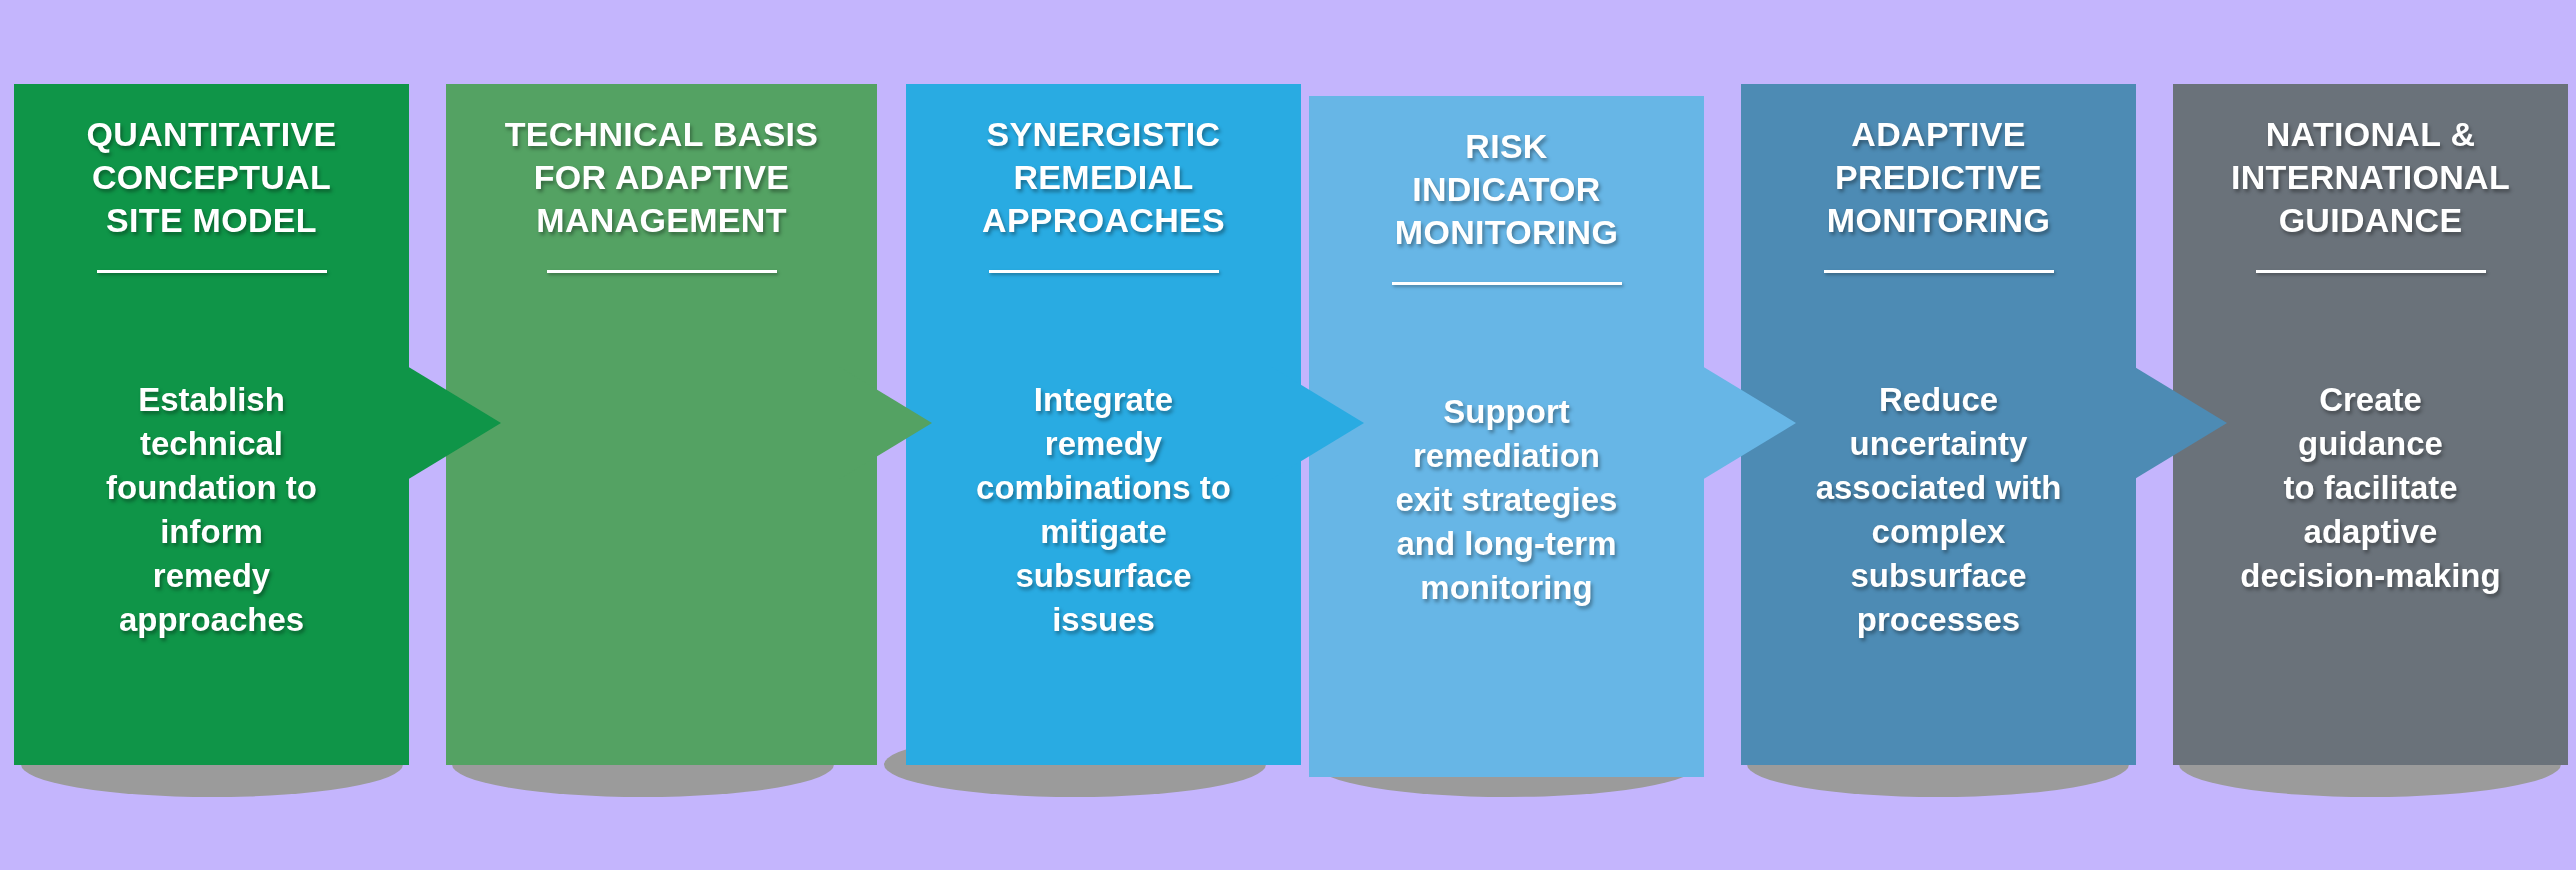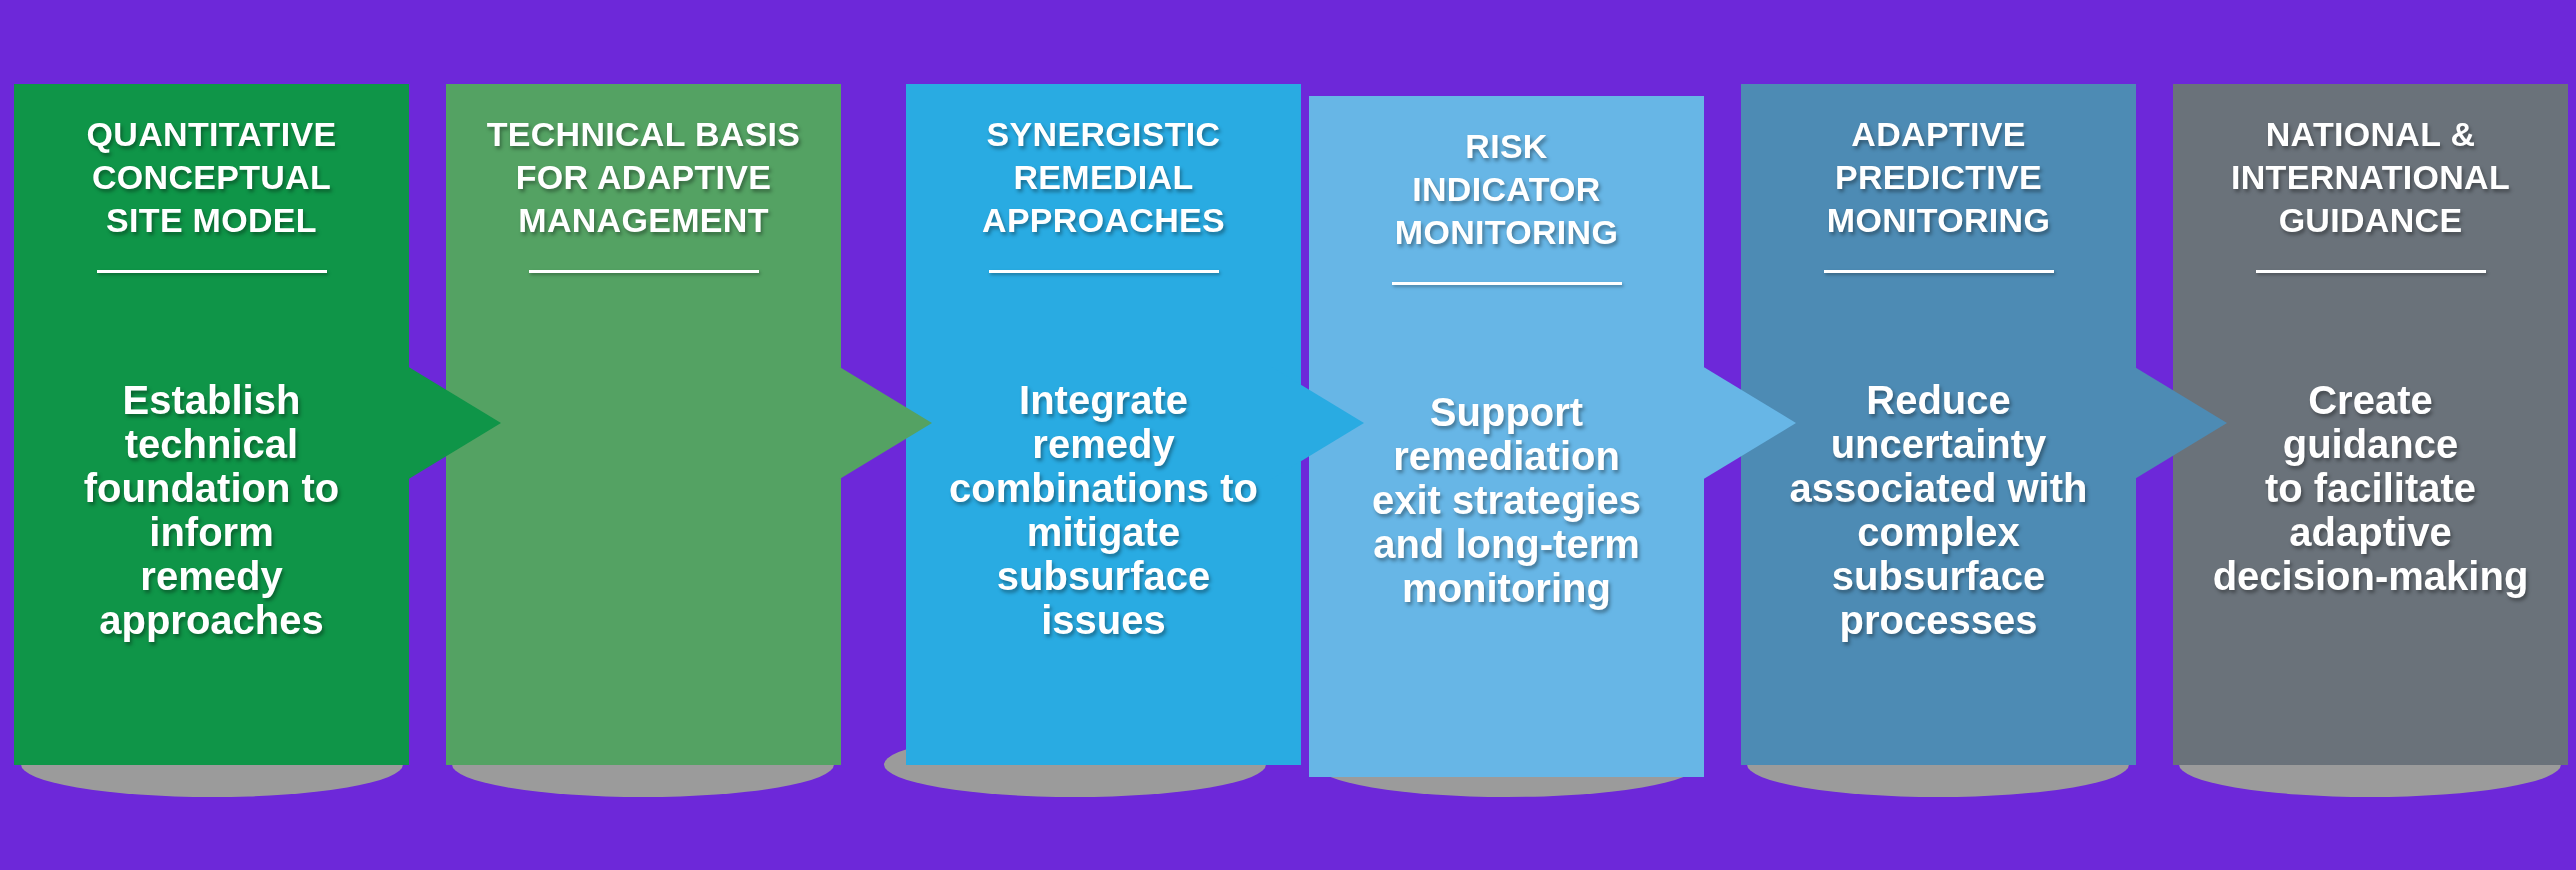--- a/index.html
+++ b/index.html
@@ -10,21 +10,21 @@
   body {
     width: 2576px;
     height: 870px;
     position: relative;
     overflow: hidden;
     font-family: "Liberation Sans", sans-serif;
   }
   .canvas {
     position: absolute;
     inset: 0;
-    background: #6d28d9;
+    background: #c4b5fd;
     text-decoration: underline;
   }
   .panel {
     position: absolute;
     top: 84px;
     width: 395px;
     height: 681px;
     z-index: 1;
   }
   .p0 { left: 14px; }
@@ -58,21 +58,21 @@
     background: #ffffff;
     box-shadow: 1.3px 1.9px 3.2px rgba(0,0,0,0.3);
   }
   .panel-body {
     position: absolute;
     top: 294px;
     left: 6.5px;
     right: 6.5px;
     text-align: center;
     color: #ffffff;
-    font-size: 40px;
+    font-size: 33px;
     font-weight: bold;
     line-height: 44px;
     white-space: pre-line;
     text-shadow: 1.9px 2.6px 3.9px rgba(0,0,0,0.35);
   }
 
   
   .flow-arrow {
     position: absolute;
     top: 366px;
@@ -124,21 +124,21 @@
 SITE MODEL</div>
     <div class="divider"></div>
     <div class="panel-body">Establish
 technical
 foundation to
 inform
 remedy
 approaches</div>
   </div>
 
-  <div class="panel p1" style="background-color: rgb(84, 162, 99);">
+  <div class="panel p1" style="background-color: rgb(84, 162, 99); padding-left: 36px;">
     <div class="panel-title">TECHNICAL BASIS
 FOR ADAPTIVE
 MANAGEMENT</div>
     <div class="divider"></div>
   </div>
 
   <div class="panel p2" style="background-color: rgb(41, 171, 226);">
     <div class="panel-title">SYNERGISTIC
 REMEDIAL
 APPROACHES</div>

